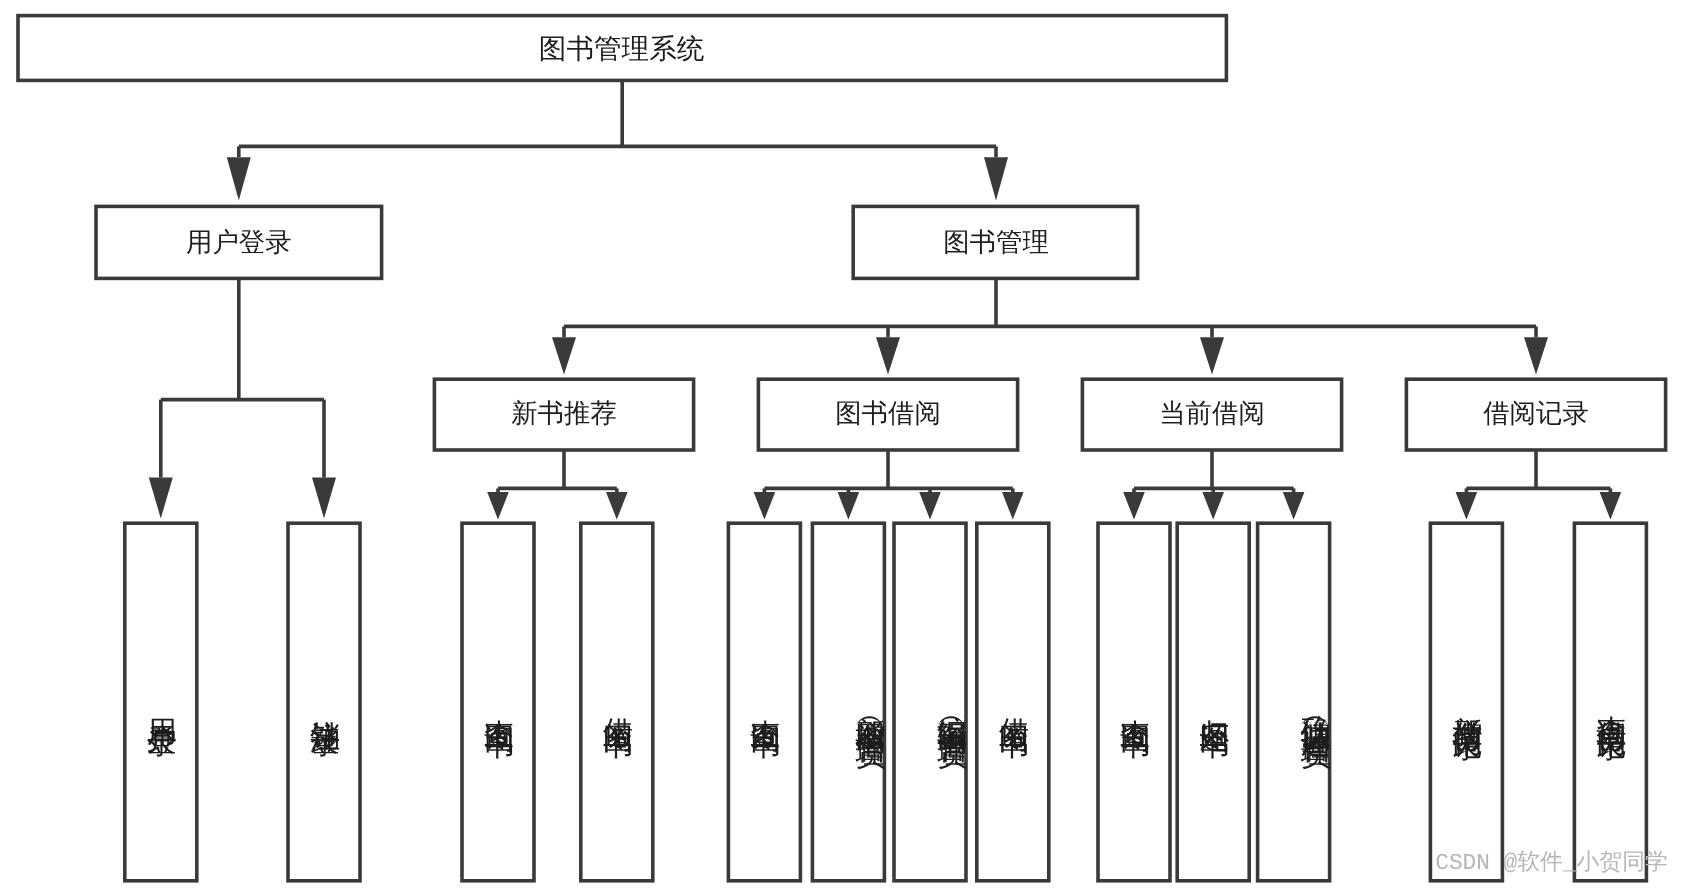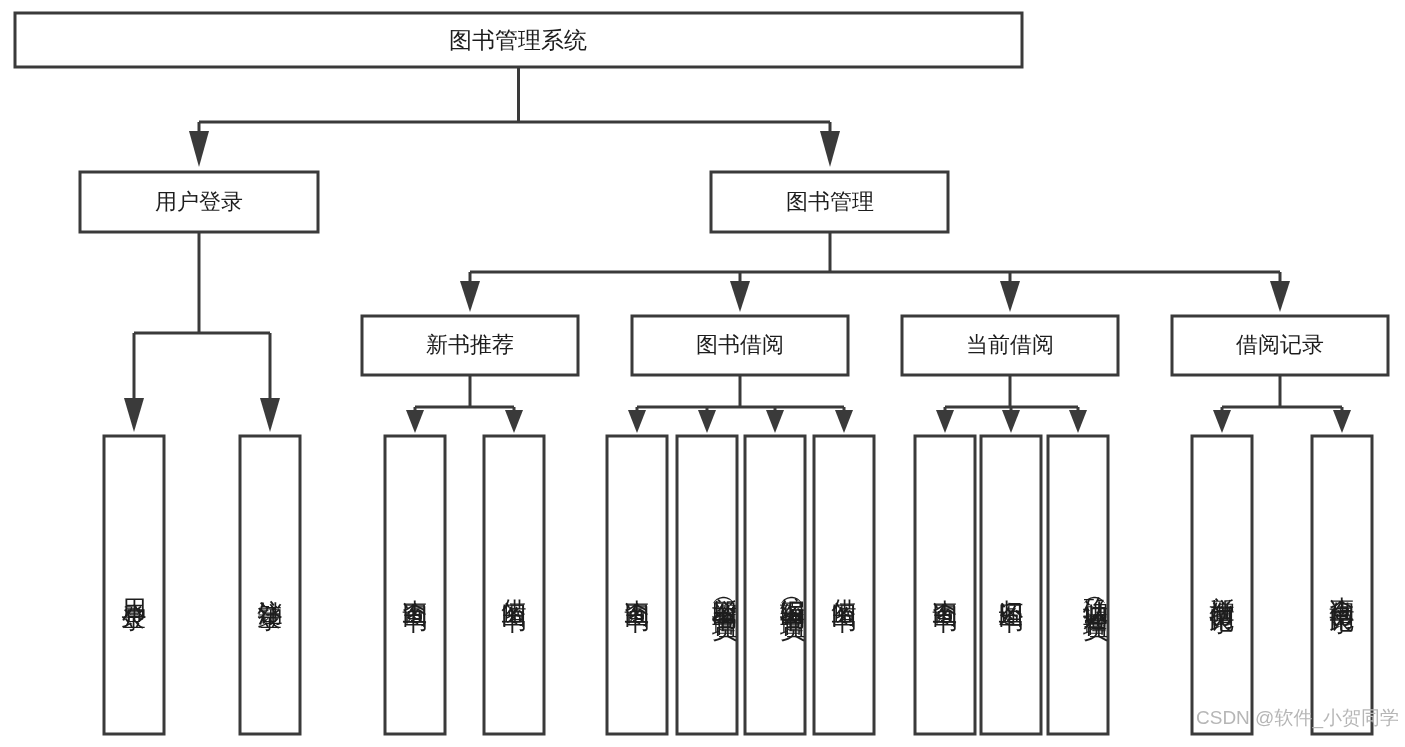--- a/index.html
+++ b/index.html
@@ -67,21 +67,21 @@
     letter-spacing: 3px;
     color: #1d1d1d;
     display: flex;
     align-items: center;
     justify-content: center;
     white-space: nowrap;
     user-select: none;
   }
   .watermark {
     position: absolute;
-    font-family: Liberation Sans, sans-serif;
+    font-family: Liberation Mono, monospace;
     font-size: 19px;
     color: #b6b6b6;
     white-space: nowrap;
     user-select: none;
   }
 </style>
 </head>
 <body>
 
 <div id="diagram-root">

